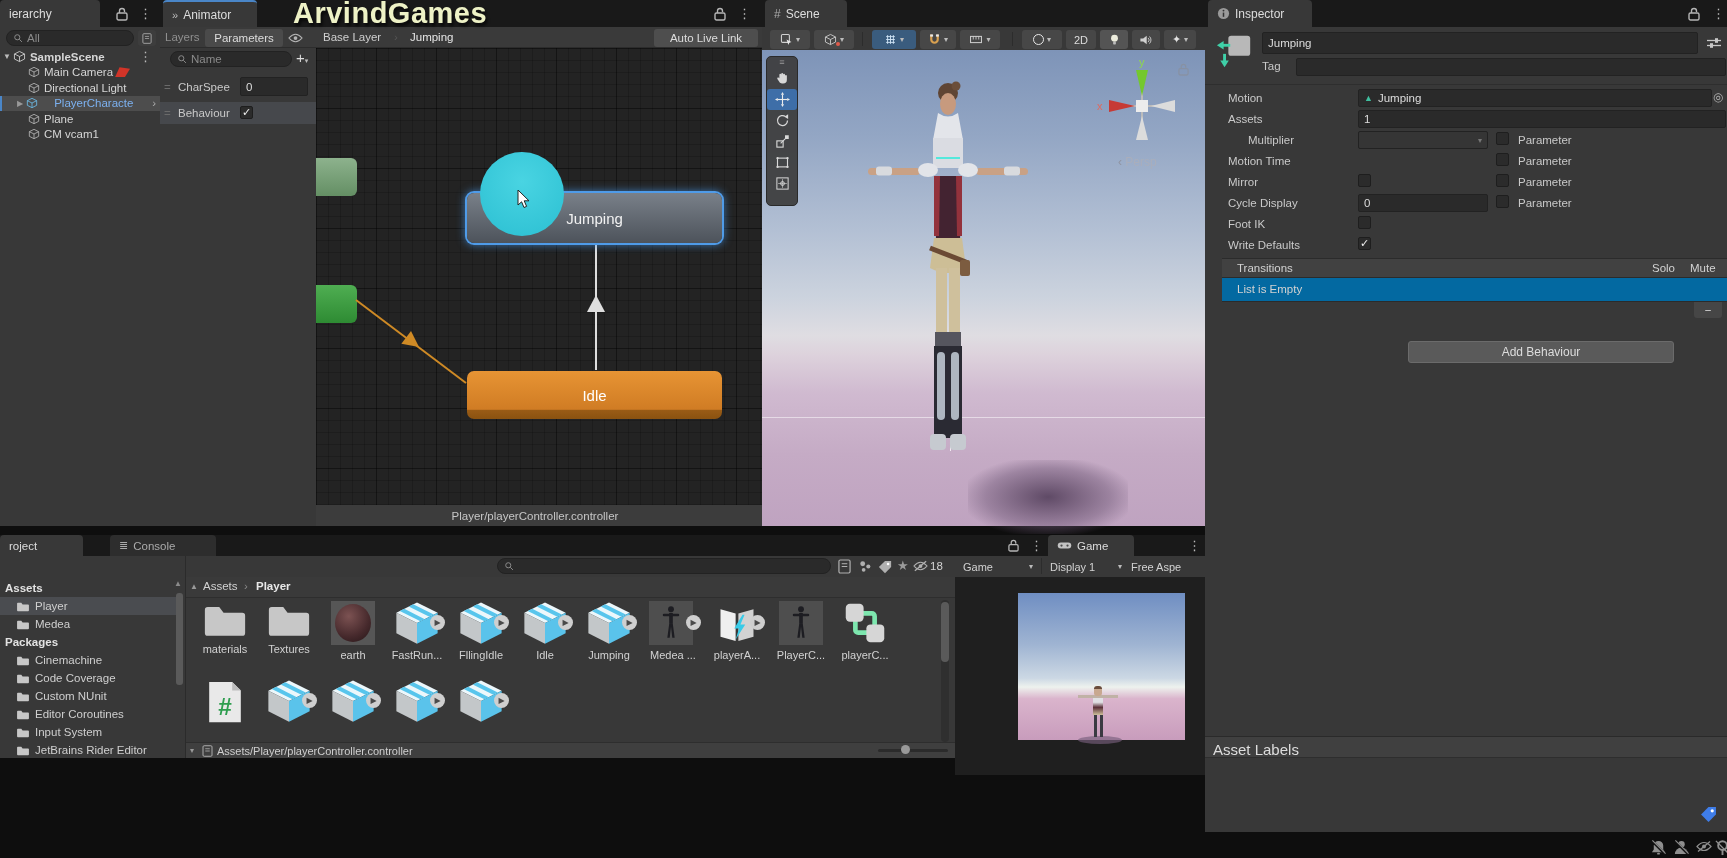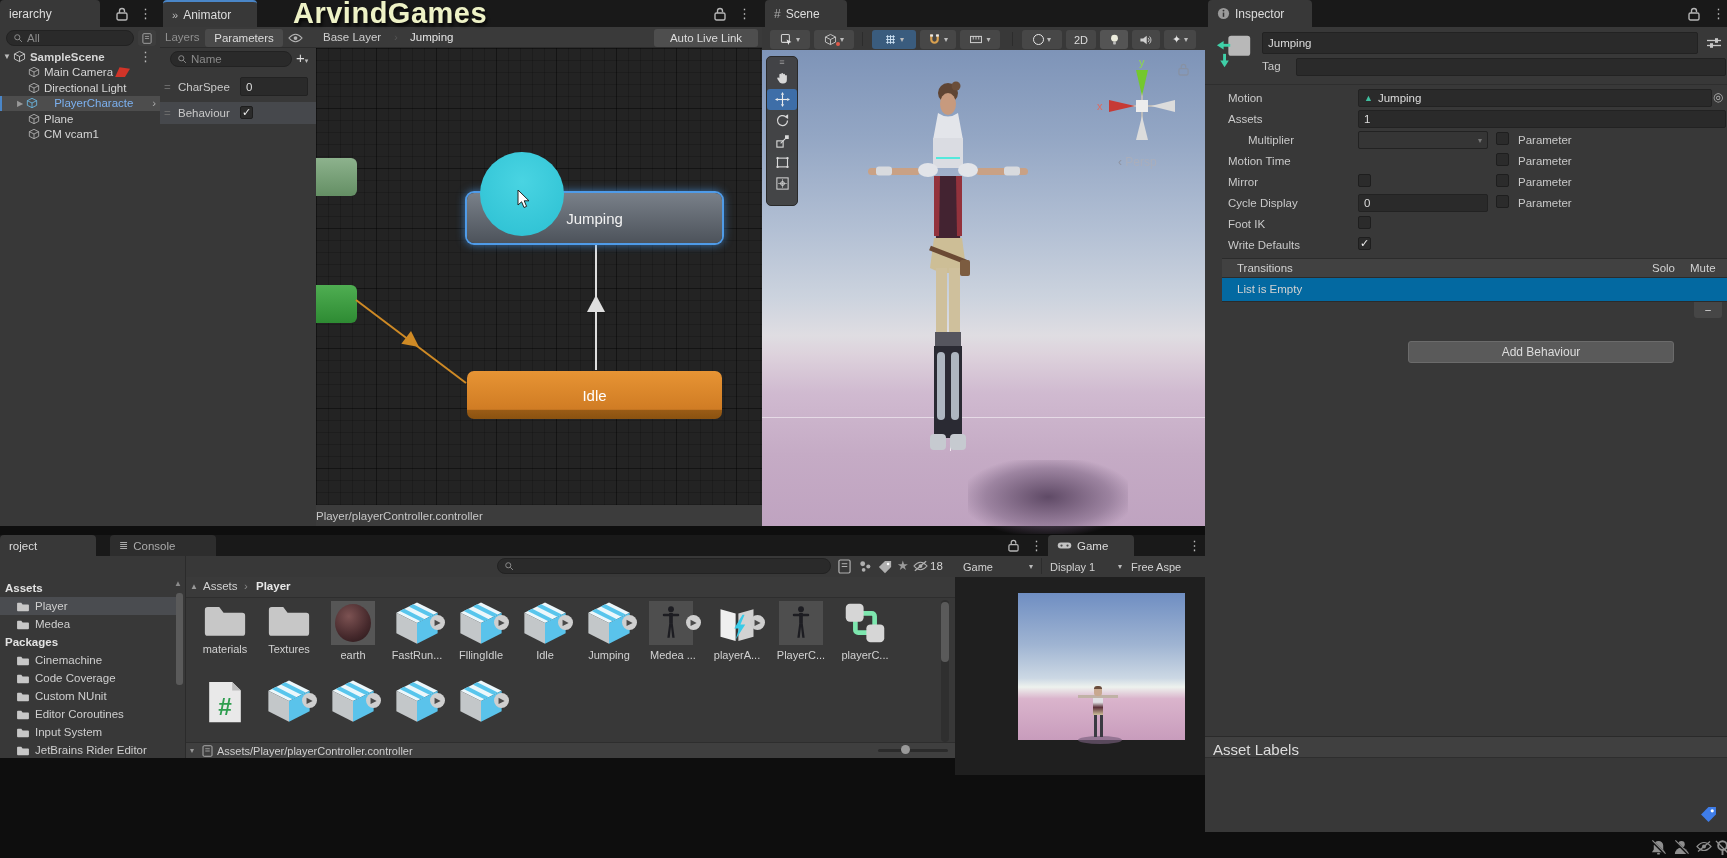--- a/index.html
+++ b/index.html
@@ -380,21 +380,21 @@
 <div class="r node" style="left:467px;top:371px;width:255px;height:48px;background:linear-gradient(180deg,#e79434 0%,#d07c24 80%,#9a5c16 81%,#8a5210 100%)">
   <span style="color:#fff">Idle</span>
 </div>
 
 <div class="r" style="left:480px;top:152px;width:84px;height:84px;border-radius:50%;background:radial-gradient(circle at 50% 35%,#49d4e2,#2bbfd2);z-index:20">
   <svg class="r" style="left:37px;top:38px" width="14" height="20">
       <use href="#s-cursor"></use>
     </svg>
 </div>
 
-<div class="r" style="left:316px;top:505px;width:446px;height:21px;background:#3c3c3c;display:flex;align-items:center;justify-content:flex-start;padding-right:8px">
+<div class="r" style="left:316px;top:505px;width:446px;height:21px;background:#3c3c3c;display:flex;align-items:center;justify-content:center;padding-right:8px">
   <span class="tx" style="color:#c6c6c6">Player/playerController.controller</span>
 </div>
 
 <div class="r panel" style="left:762px;top:27px;width:443px;height:23px"></div>
 <div class="r sbtn" style="left:770px;top:30px;width:40px">
     <svg width="13" height="13">
       <use href="#s-toolsq"></use>
     </svg>
     <span class="caret">▾</span>
   </div>
@@ -607,21 +607,21 @@
   </div>
 
 <div class="r" style="left:1205px;top:736px;width:522px;height:22px;background:#404040;border-top:1px solid #2a2a2a;border-bottom:1px solid #2e2e2e">
   <span class="r" style="left:8px;top:4px;font-size:15px;color:#ddd">Asset Labels</span>
 </div>
 <svg class="r" style="left:1700px;top:806px;color:#3f7de8" width="17" height="17">
     <use href="#s-tag"></use>
   </svg>
 
 <div class="r strip" style="left:0;top:535px;width:1205px;height:21px"></div>
-<div class="r tab" style="left:0;top:535px;width:96px;height:21px;font-size:11.5px">
+<div class="r tab" style="left:0;top:535px;width:83px;height:21px;font-size:11.5px">
     <span>roject</span>
   </div>
 <div class="r tab inactive" style="left:110px;top:535px;width:106px;height:21px;font-size:11.5px">
   <span style="color:#aaa;font-size:11px">≣</span>
   <span>Console</span>
 </div>
 <svg class="r lock" style="left:1008px;top:539px" width="11" height="13">
     <use href="#s-lock"></use>
   </svg>
 <span class="r kebab" style="left:1030px;top:539px">⋮</span>

